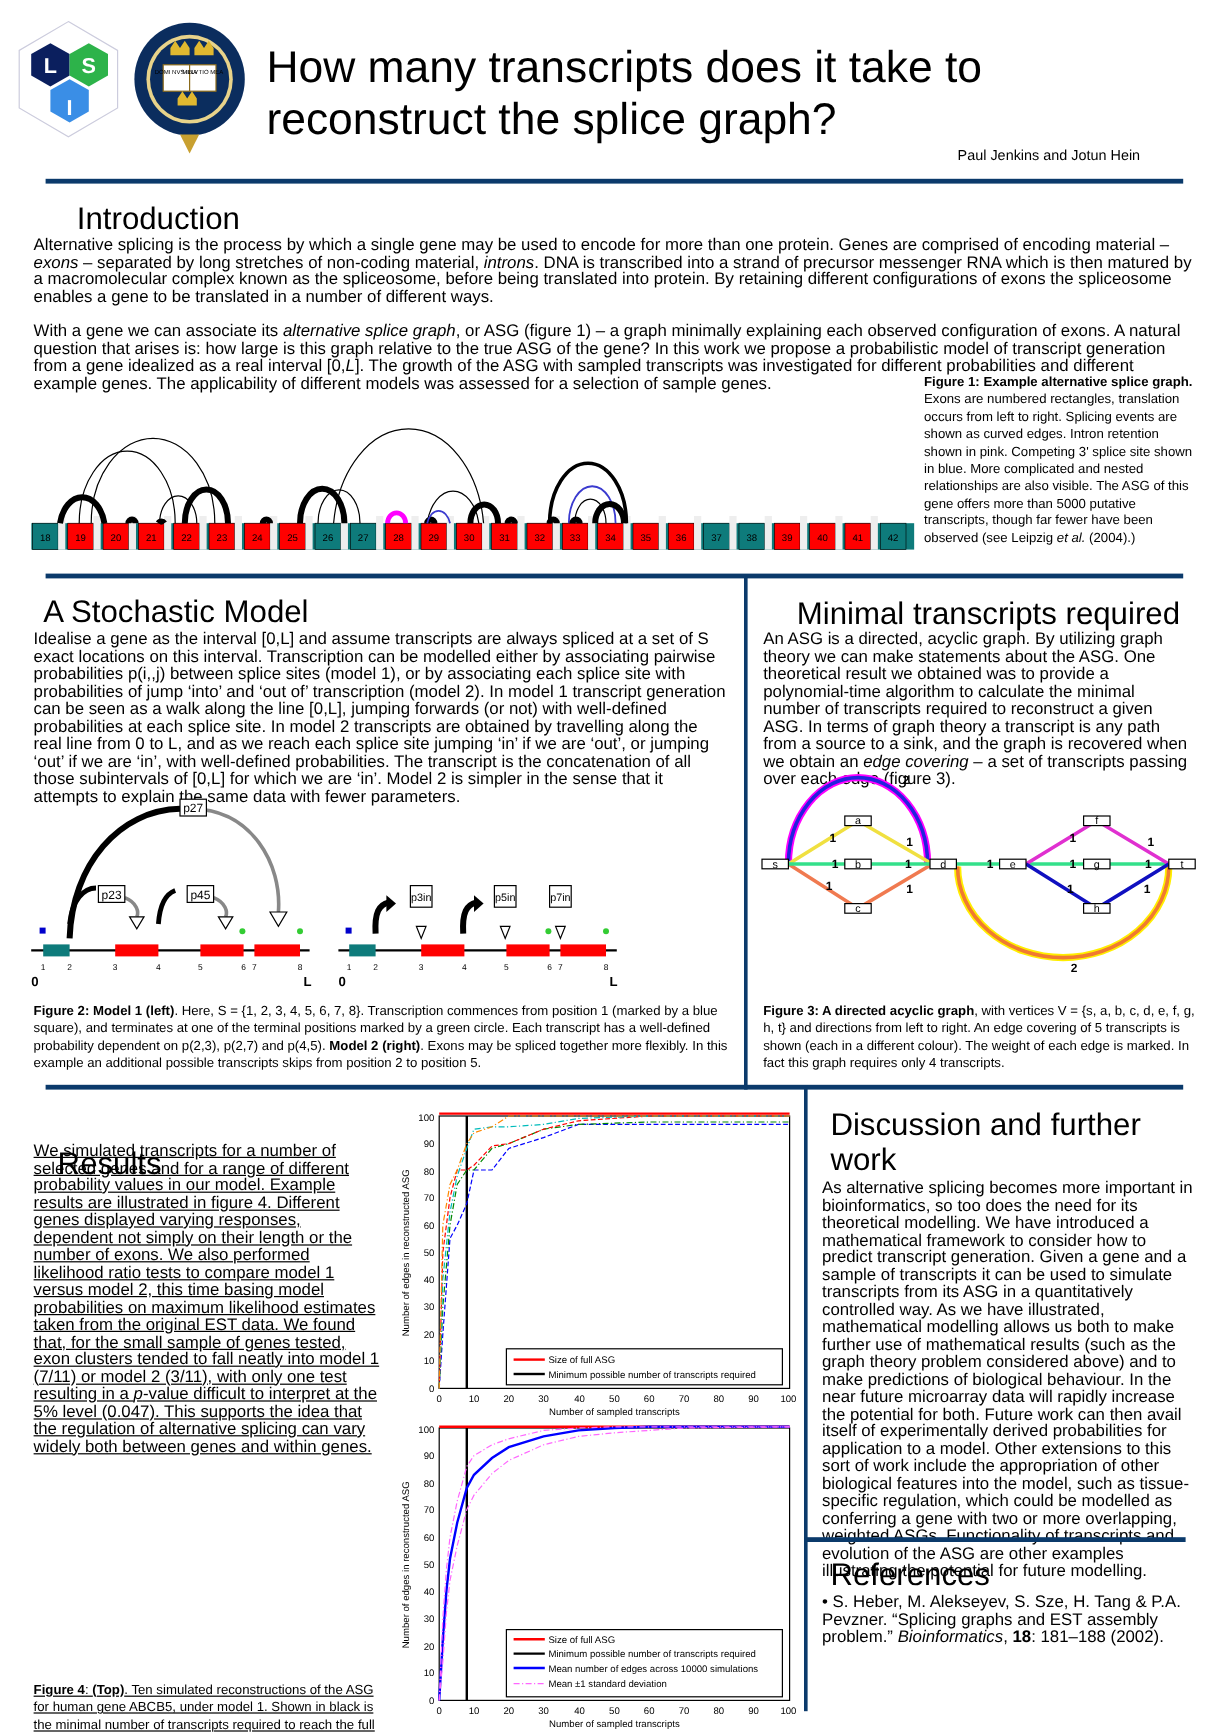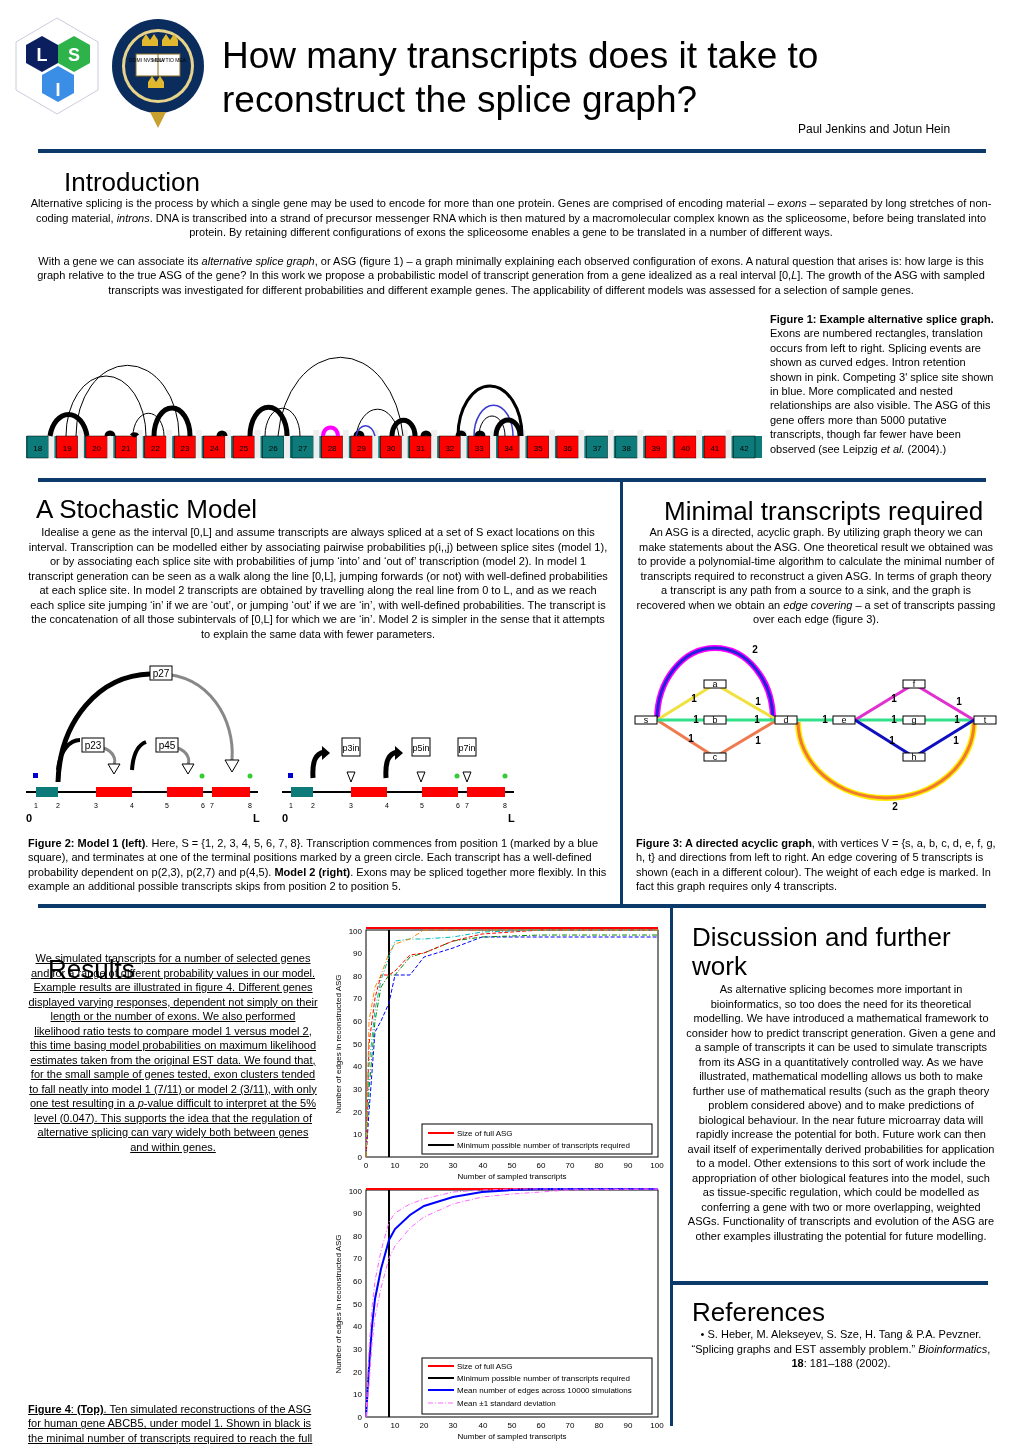--- a/index.html
+++ b/index.html
@@ -1,21 +1,21 @@
 <!DOCTYPE html>
 <html><head>
 <meta charset="utf-8">
 <style>
   * { box-sizing: border-box; margin: 0; padding: 0; }
   body { width: 1024px; height: 1447px; background: #fff; position: relative; overflow: hidden;
          font-family: "Liberation Sans", sans-serif; color: #000; }
   .abs { position: absolute; }
   .rule { position: absolute; background: #0b3a6b; }
   .h2 { position: absolute; font-size: 26px; font-weight: normal; line-height: 1.1; }
-  .body-text { position: absolute; font-size: 11px; line-height: 14.5px; text-align: center; }
+  .body-text { position: absolute; font-size: 14px; line-height: 14.5px; }
   .body-text p { margin-bottom: 14px; }
   .title { left: 222px; top: 34px; font-size: 37px; line-height: 44px; }
   .authors { left: 798px; top: 122px; font-size: 12px; }
   .caption { position: absolute; font-size: 11px; line-height: 14.4px; }
   svg text { font-family: "Liberation Sans", sans-serif; }
 </style>
 </head>
 <body>
 
 <div class="abs" style="left:14px;top:16px;width:86px;height:100px;">

